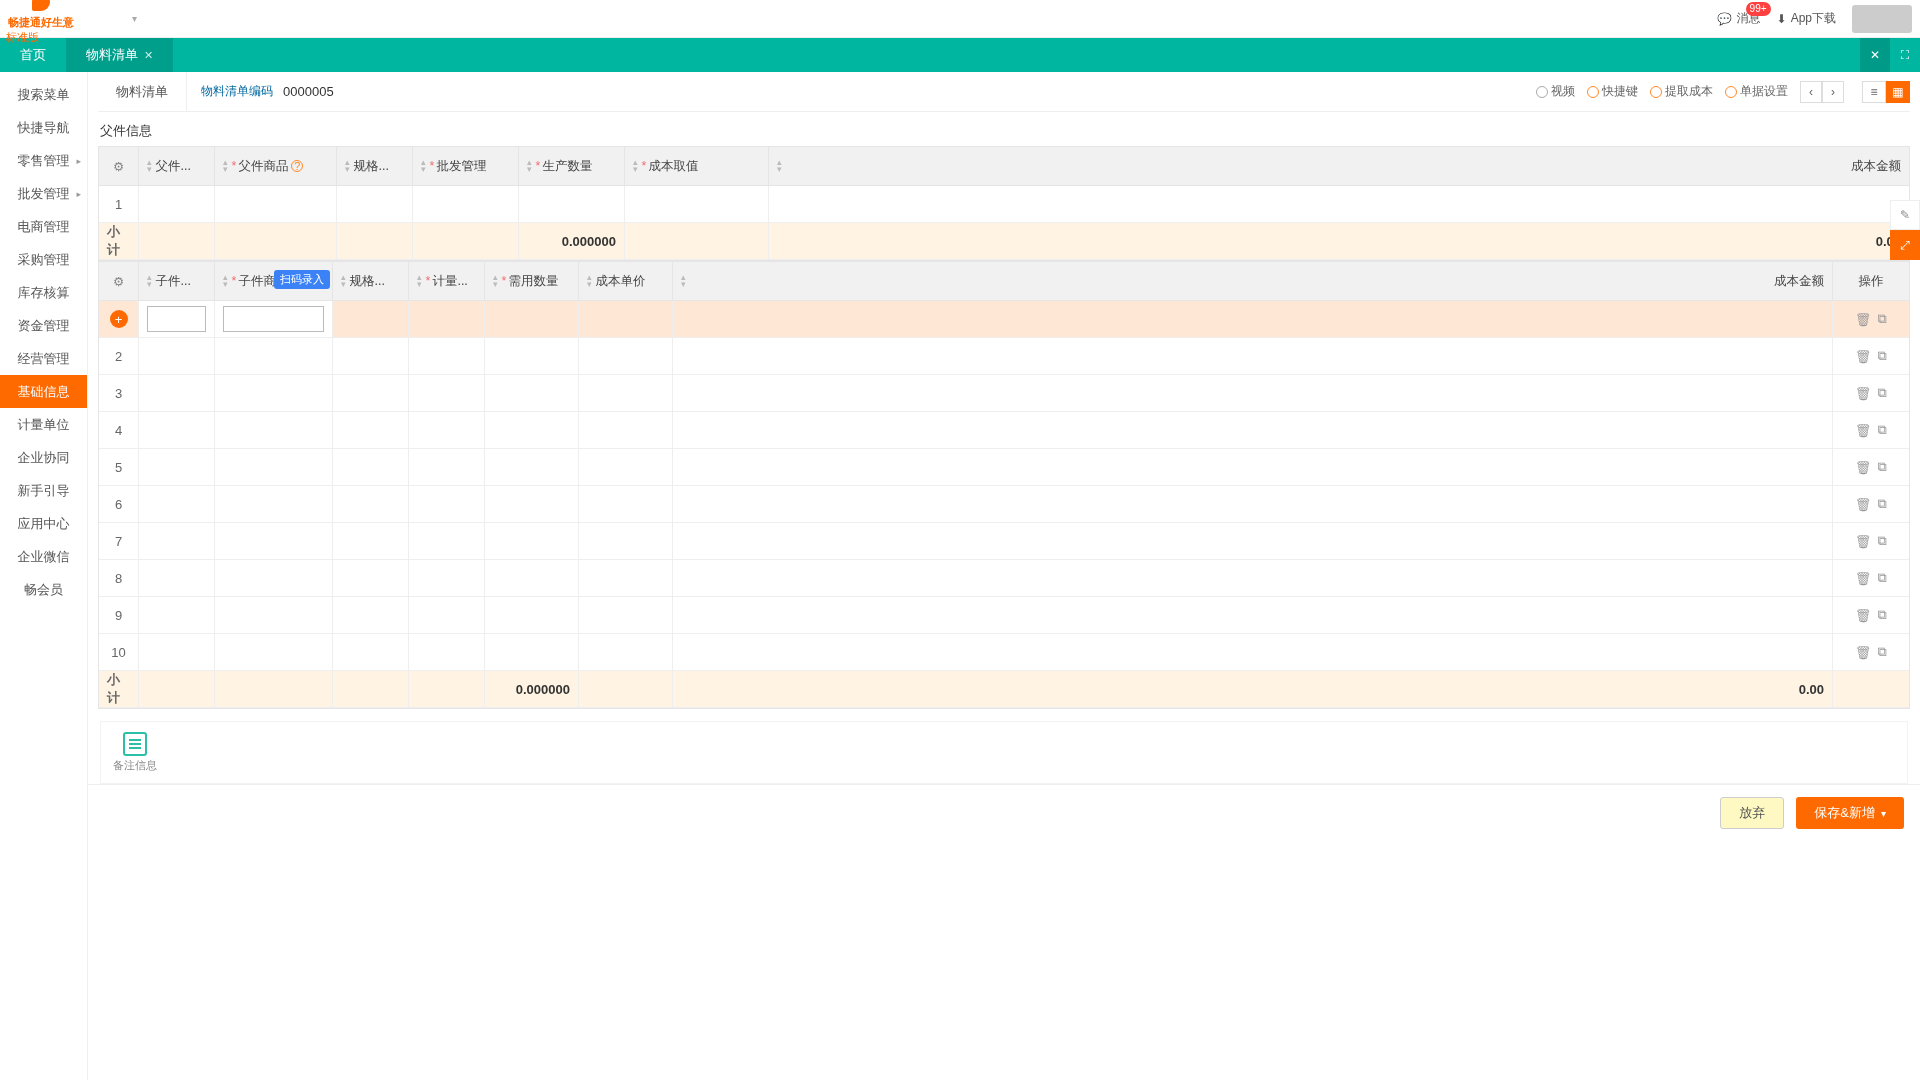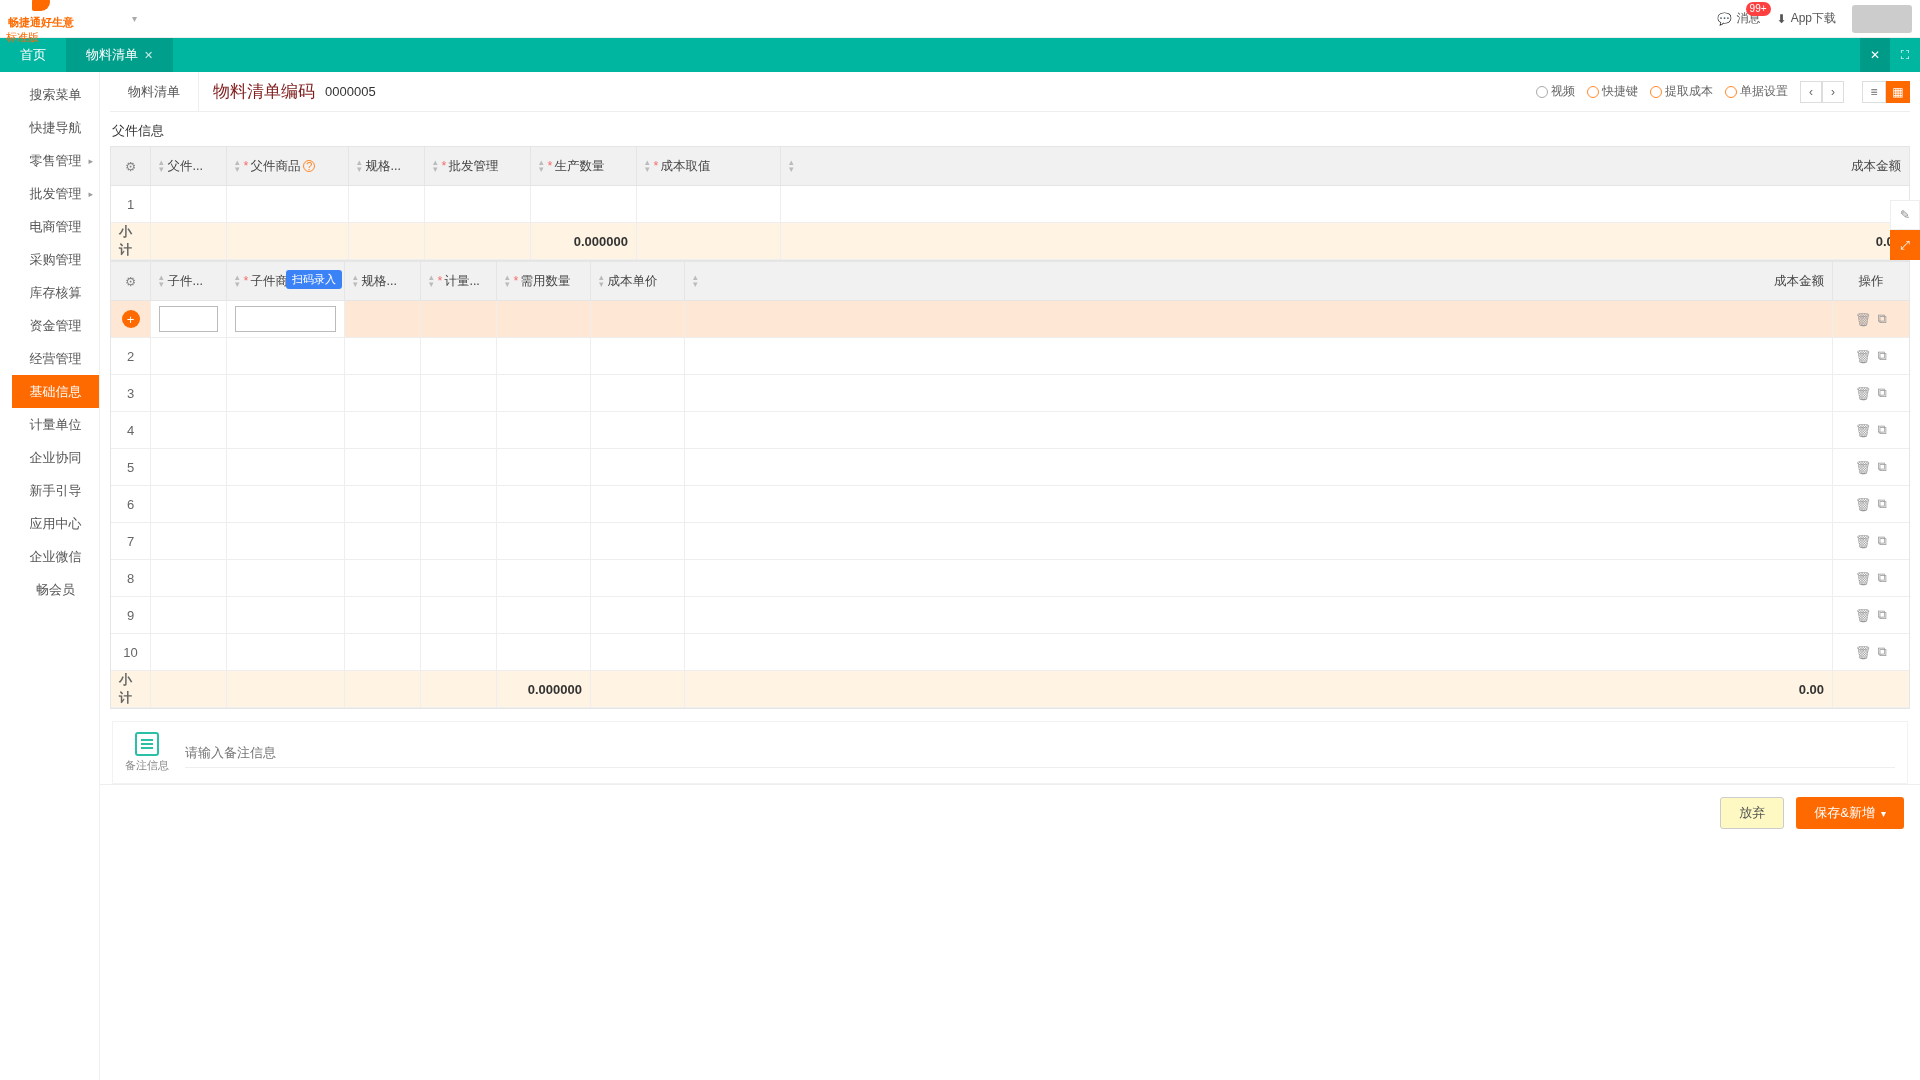--- a/index.html
+++ b/index.html
@@ -17,32 +17,32 @@
 .avatar-box { width: 60px; height: 28px; background: #ccc; border-radius: 3px; }
 
 .nav-tabs { height: 34px; background: #00b6a1; display: flex; align-items: stretch; color: #fff; }
 .nav-tab { padding: 0 20px; display: flex; align-items: center; cursor: pointer; font-size: 13px; }
 .nav-tab.active { background: #009f8c; }
 .tab-close { margin-left: 6px; font-size: 11px; opacity: .8; }
 .nav-right { margin-left: auto; display: flex; align-items: center; }
 .nav-btn { width: 30px; height: 100%; display: flex; align-items: center; justify-content: center; cursor: pointer; }
 .nav-btn.dark { background: rgba(0,0,0,.15); }
 
-.main { display: flex; height: calc(100vh - 72px); padding-left: 12px; }
+.main { display: flex; height: calc(100vh - 72px); }
 .sidebar { width: 88px; background: #fff; border-right: 1px solid #f0f0f0; padding-top: 6px; overflow-y: auto; }
 .side-item { height: 33px; display: flex; align-items: center; justify-content: center; font-size: 13px; color: #555; cursor: pointer; position: relative; }
 .side-item.active { background: #ff6a00; color: #fff; }
 .side-caret { position: absolute; right: 6px; font-size: 9px; color: #999; }
 
 .content { flex: 1; overflow-y: auto; background: #fff; padding: 0 0 8px 0; position: relative; }
 .content-inner { padding: 0 10px; }
 
 .doc-head { display: flex; align-items: center; height: 40px; border-bottom: 1px solid #eee; }
 .doc-tab { padding: 0 18px; height: 100%; display: flex; align-items: center; border-right: 1px solid #eee; font-size: 13px; color: #555; }
-.doc-sub { margin-left: 14px; color: #7f1d1d; font-size: 17px; }
+.doc-sub { margin-left: 14px; color: #0369a1; font-size: 12px; }
 .doc-code { margin-left: 10px; color: #333; font-size: 13px; }
 .doc-tools { margin-left: auto; display: flex; align-items: center; gap: 12px; color: #666; }
 .tool { display: flex; align-items: center; gap: 3px; cursor: pointer; }
 .tool .ring { width: 12px; height: 12px; border: 1.5px solid #ff8a2a; border-radius: 50%; display: inline-block; }
 .tool .ring.gray { border-color: #aaa; }
 .pager { display: flex; align-items: center; gap: 0; }
 .pager span { width: 22px; height: 22px; display: flex; align-items: center; justify-content: center; border: 1px solid #ddd; cursor: pointer; }
 .view-toggle { display: flex; align-items: center; margin-left: 6px; }
 .vt-btn { width: 24px; height: 22px; border: 1px solid #ddd; display: flex; align-items: center; justify-content: center; cursor: pointer; }
 .vt-btn.active { background: #ff6a00; border-color: #ff6a00; color: #fff; }
@@ -451,21 +451,20 @@
         <div class="td c-c7 num">0.00</div>
         <div class="td c-c8"></div>
       </div>
     </div>
 
     <div class="remark-wrap">
       <div class="remark-icon-box">
         <div class="remark-icon"></div>
         <div>备注信息</div>
       </div>
-      <input class="remark-input" placeholder="请输入备注信息" style="">
     </div>
 
     </div>
 
     <div class="footer">
       <div class="btn btn-default">
           <span>放弃</span>
         </div>
       <div class="btn btn-primary">
           <span>保存&amp;新增</span>

